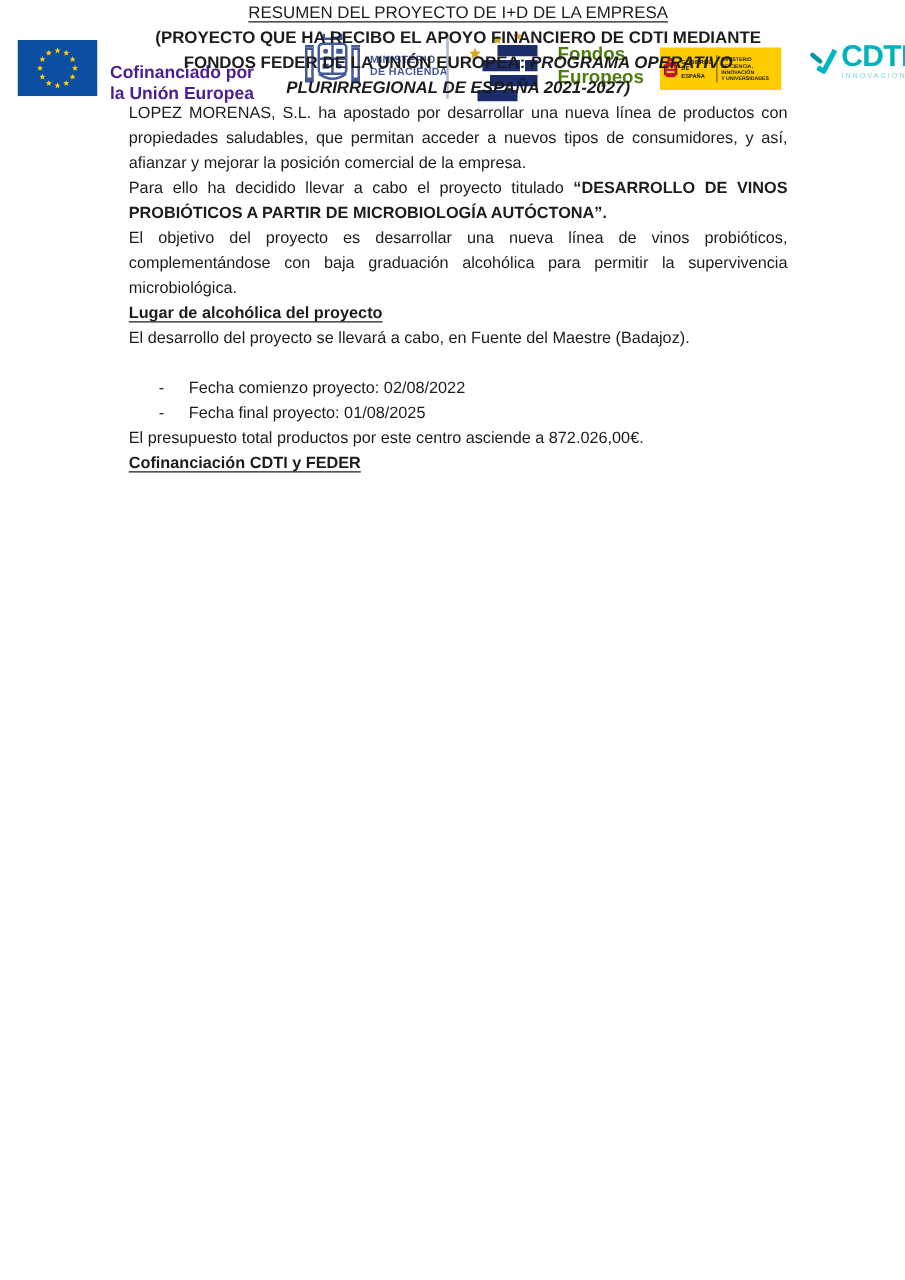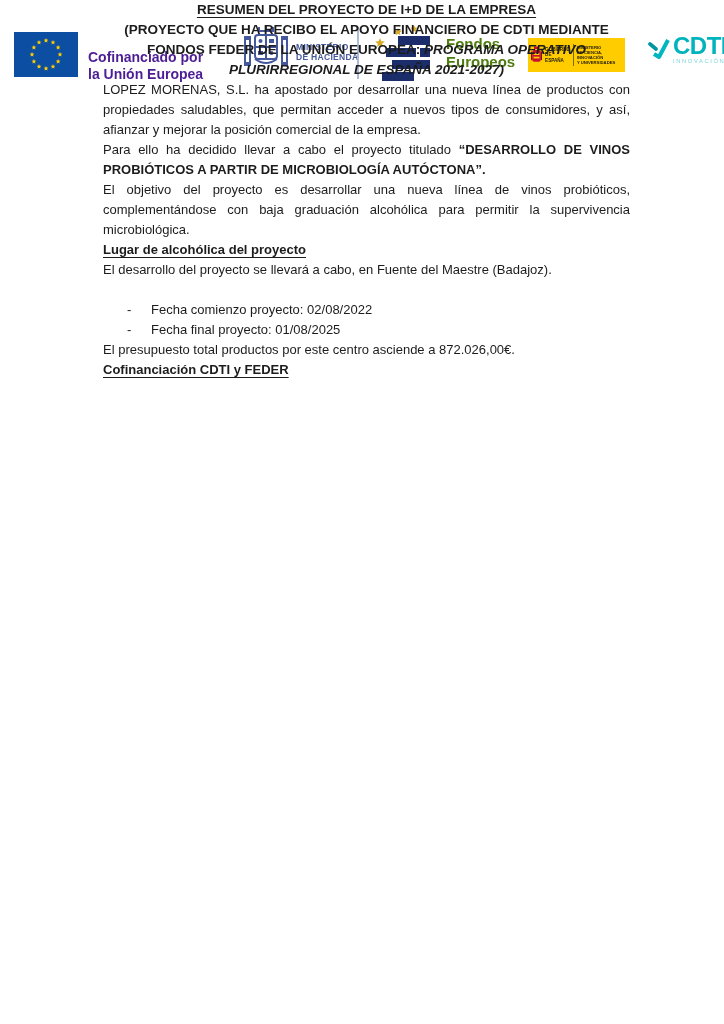--- a/index.html
+++ b/index.html
@@ -23,21 +23,21 @@
   .gob-block{left:528px;top:38px;width:97px;height:34px;background:#ffcc00;display:flex;align-items:center;padding:0 3px;box-sizing:border-box;gap:3px;}
   .gob-text{font-size:4.6px;font-weight:bold;color:#201a00;line-height:5.4px;}
   .gob-sep{width:1px;height:22px;background:#7a6a00;}
   .min-text{font-size:4.2px;font-weight:bold;color:#201a00;line-height:5.2px;}
   .cdti-block{left:648px;top:36px;display:flex;align-items:flex-start;gap:3px;}
   .cdti-name{font-size:24px;font-weight:bold;color:#00b3bd;letter-spacing:-0.5px;line-height:20px;}
   .cdti-sub{font-size:5.8px;color:#7ed7db;letter-spacing:1.6px;margin-top:2px;}
   
   .content{position:absolute;left:103px;top:0;width:527px;font-size:13px;line-height:20px;}
   .content p{margin:0;}
-  .doc-title{margin-top:112px;text-align:center;font-weight:bold;font-size:13.5px;
+  .doc-title{margin-top:112px;text-align:center;font-weight:normal;font-size:13.5px;
     text-decoration:underline;text-underline-offset:3px;}
   .doc-subtitle{margin-top:32px;text-align:center;font-weight:bold;font-size:13.5px;}
   .just{text-align:justify;}
   .mt14{margin-top:14px;} .mt18{margin-top:18px;} .mt20{margin-top:20px;}
   .mt22{margin-top:22px;} .mt24{margin-top:24px;} .mt26{margin-top:26px;} .mt38{margin-top:38px;}
   .sec-head{font-weight:bold;text-decoration:underline;text-underline-offset:3px;}
   .bullets{margin-top:20px;}
   .bullet-row{display:flex;padding-left:24px;}
   .bullet-dash{width:24px;flex:none;}
   .b{font-weight:bold;} .bi{font-weight:bold;font-style:italic;}

